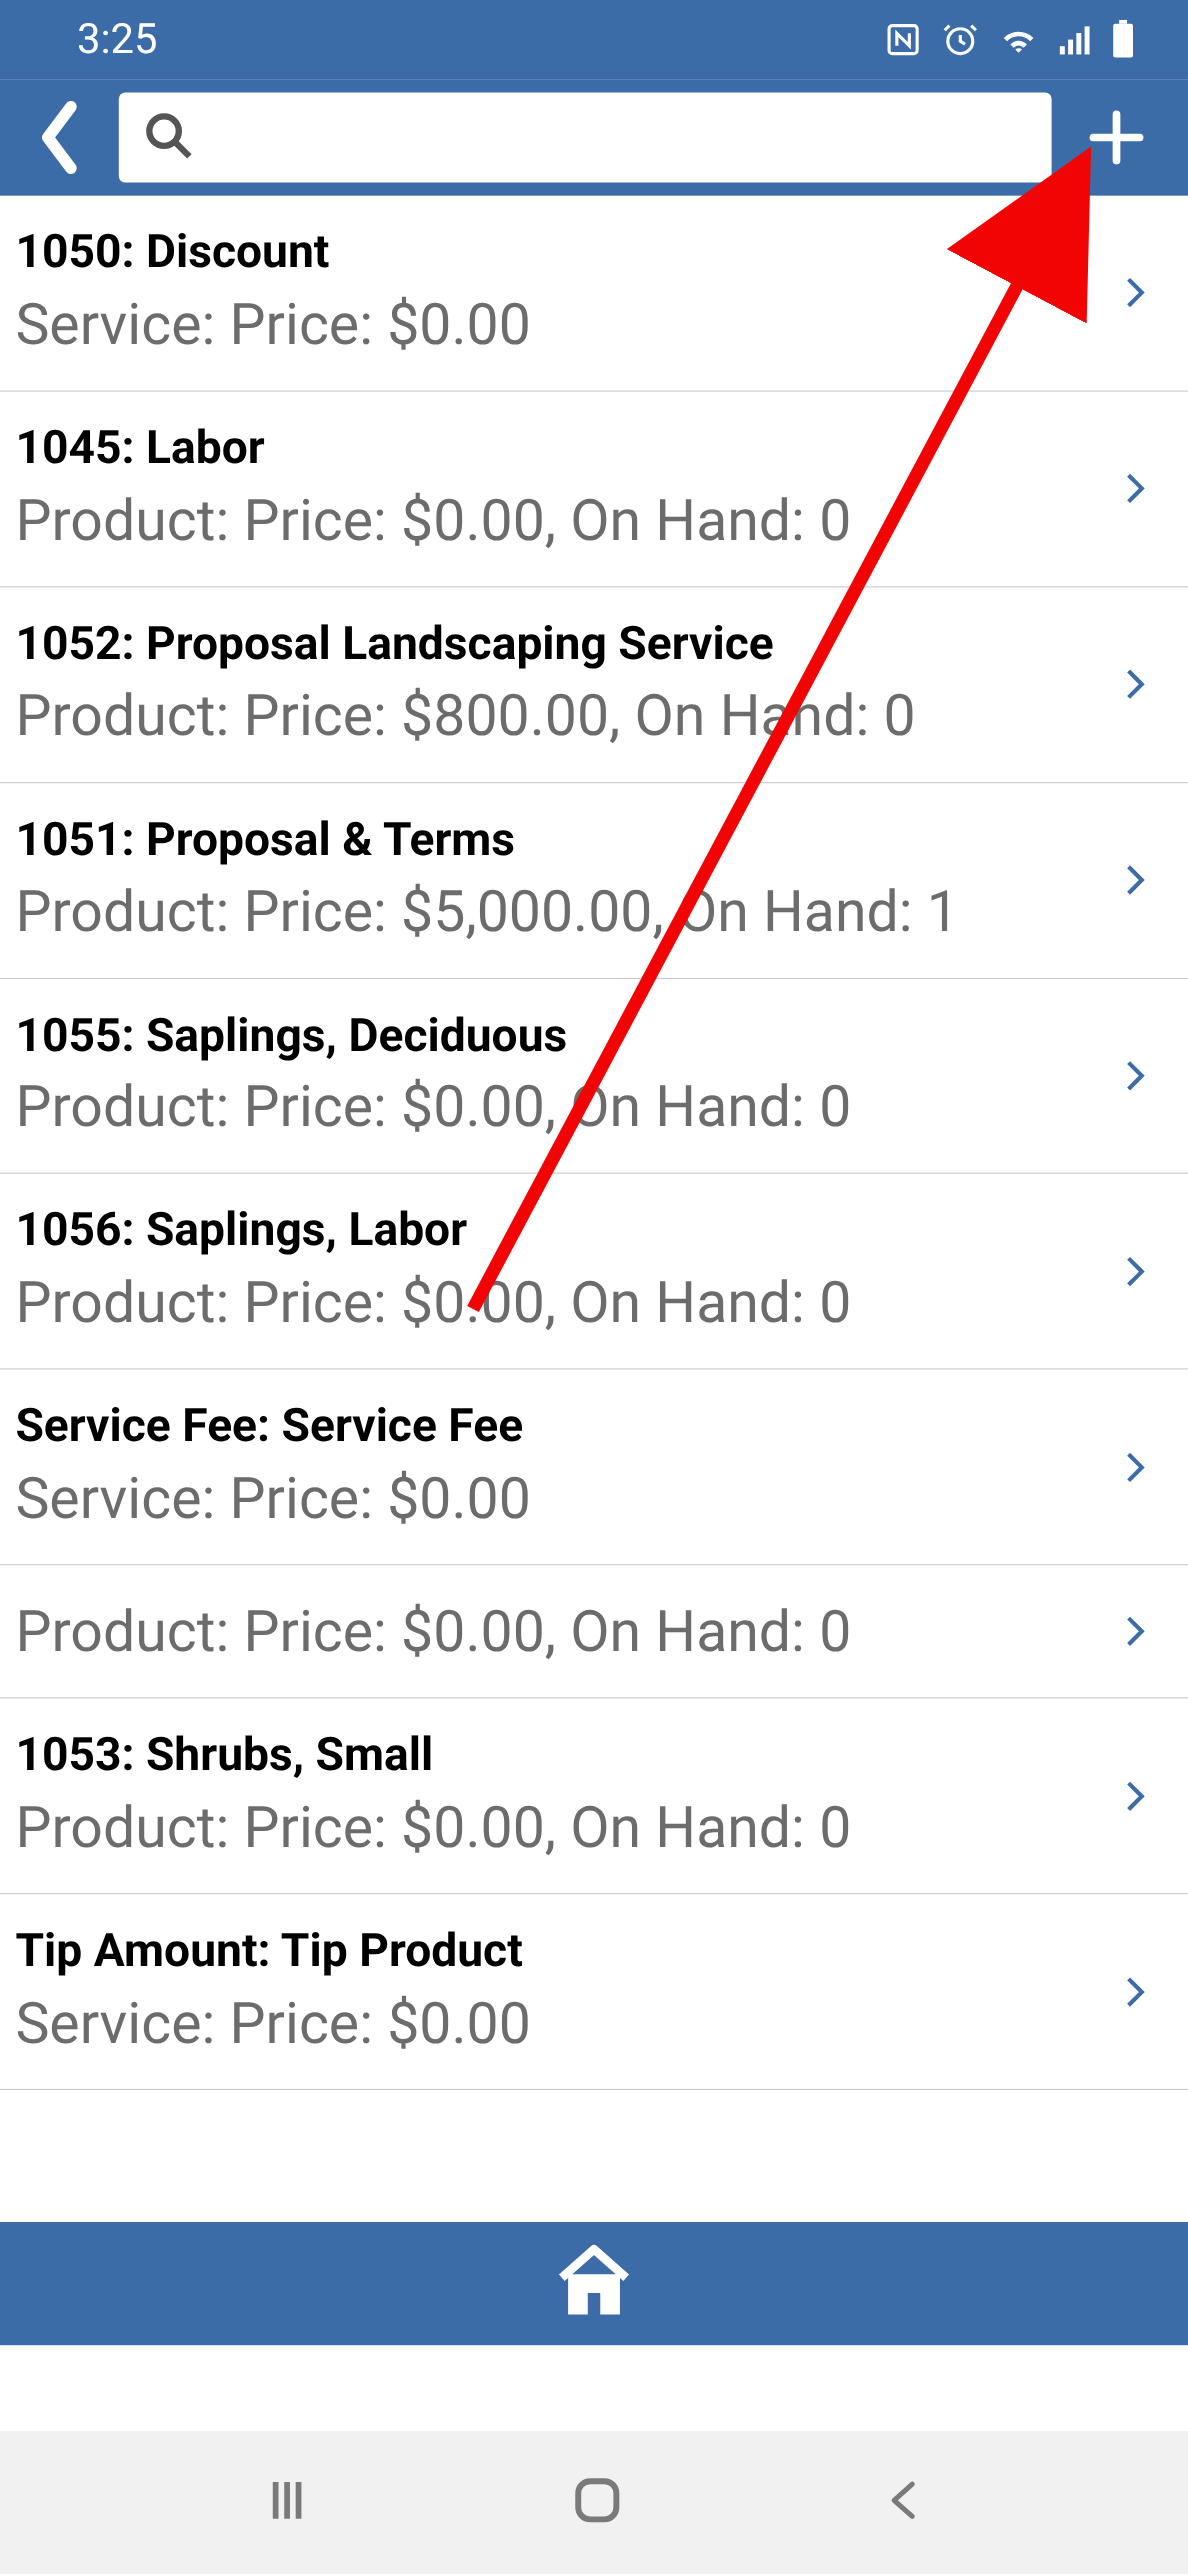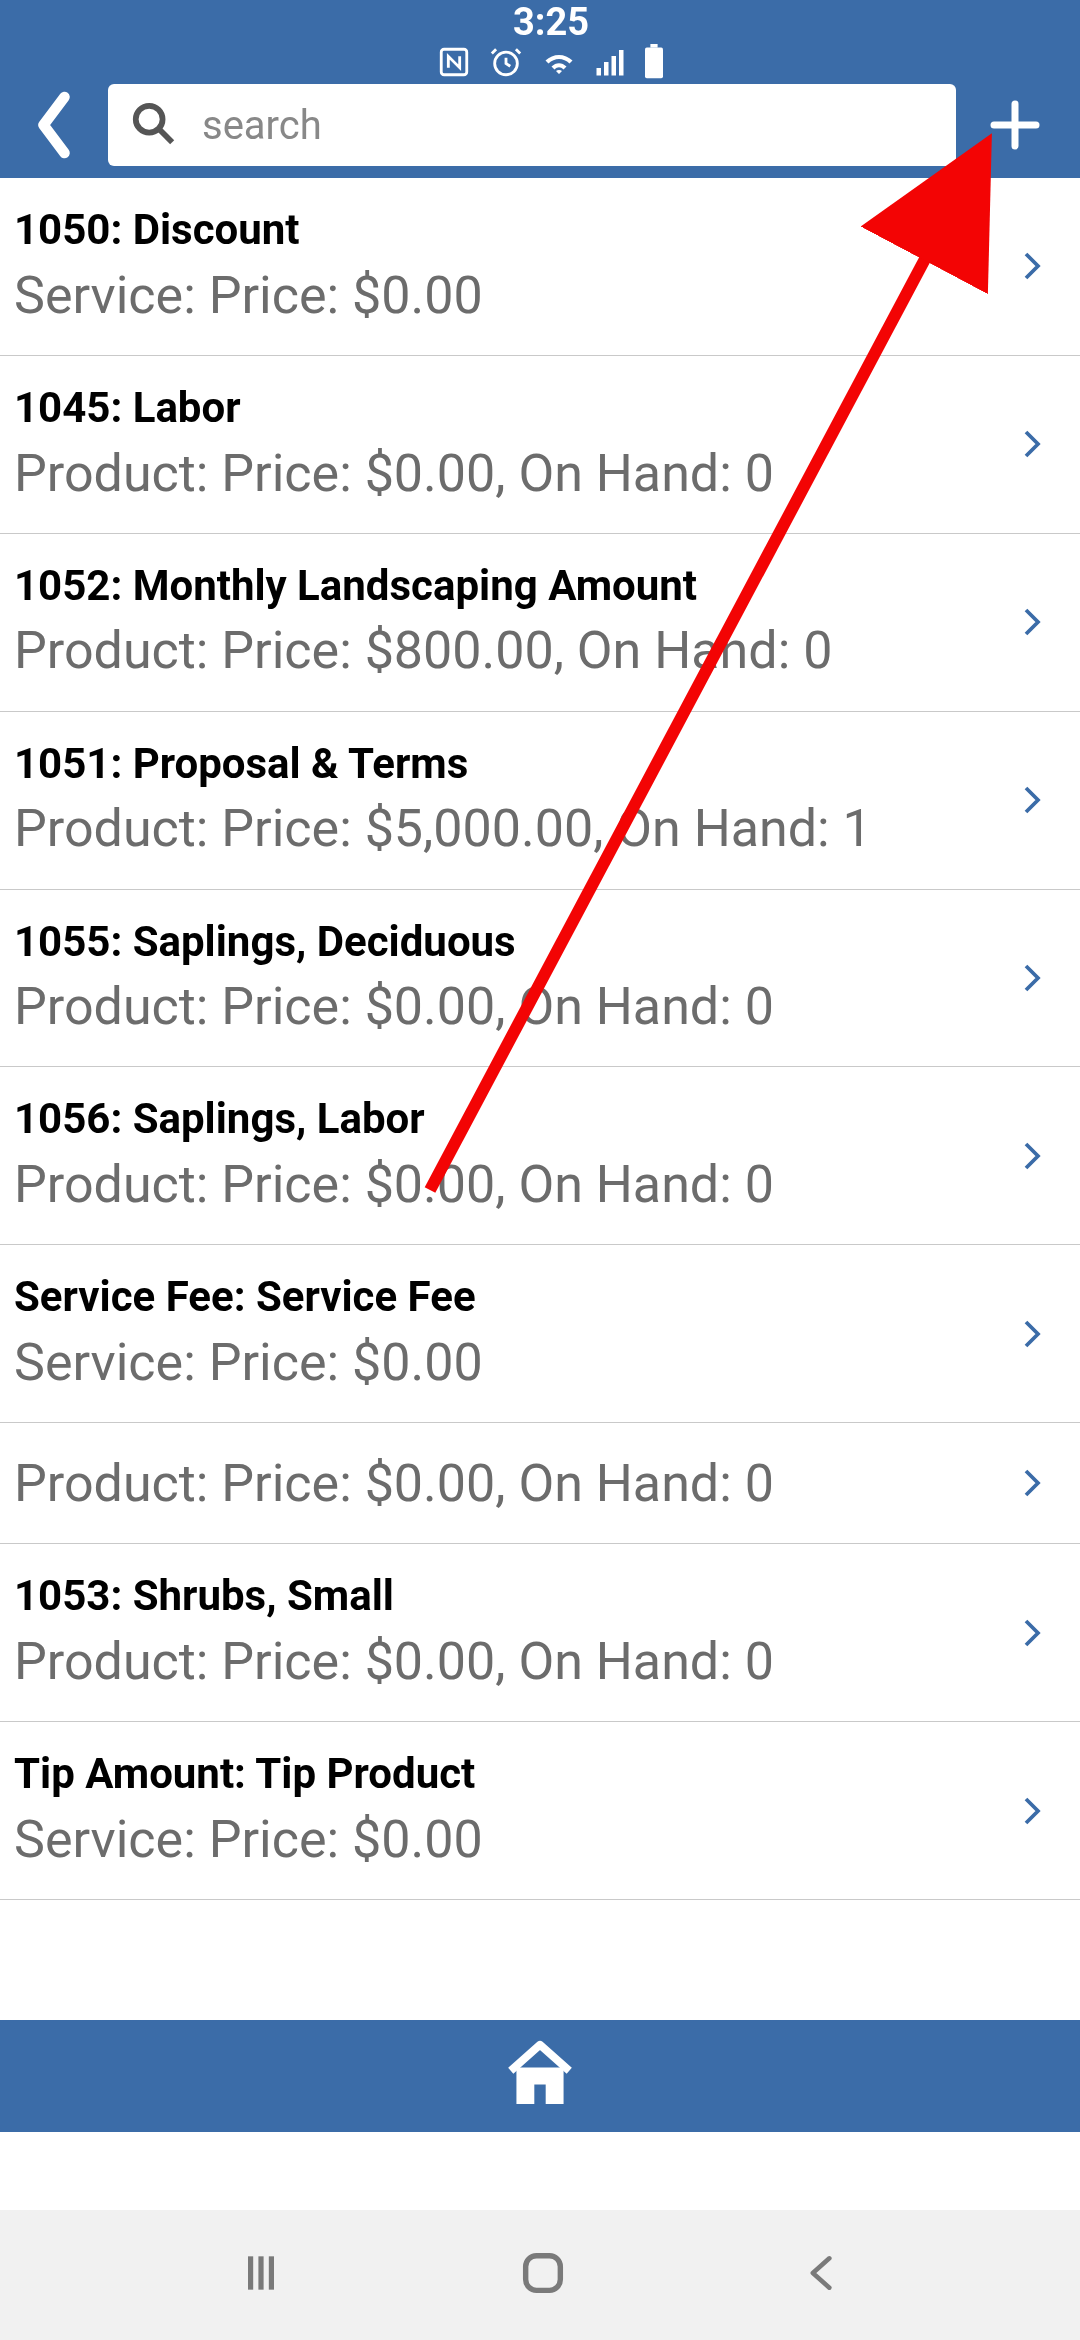--- a/index.html
+++ b/index.html
@@ -8,22 +8,21 @@
   
   .status-bar {
     height: 72px;
     background: #3b6ca8;
     color: #ffffff;
     display: flex;
     align-items: center;
     justify-content: space-between;
     padding: 0 48px 0 70px;
     font-size: 38px;
-    font-weight: 700;
-    flex-direction: column;
+    font-weight: 400;
   }
   .status-right { display: flex; align-items: center; gap: 18px; }
   .status-right svg { display:block; }
 
   
   .app-header {
     height: 106px;
     background: #3b6ca8;
     display: flex;
     align-items: center;
@@ -144,21 +143,20 @@
       <polyline points="18,4 6,20 18,36" fill="none" stroke="#ffffff" stroke-width="6" stroke-linecap="round" stroke-linejoin="round"></polyline>
     </svg>
   </div>
   <div class="search-box">
     <span>
       <svg width="46" height="46" viewBox="0 0 24 24" fill="none" stroke="#555" stroke-width="3">
           <circle cx="10" cy="10" r="7"></circle>
           <line x1="15" y1="15" x2="22" y2="22"></line>
         </svg>
     </span>
-    <input type="text" placeholder="search" style="">
   </div>
   <div class="add-btn">
     <svg width="56" height="56" viewBox="0 0 24 24">
       <line x1="12" y1="3" x2="12" y2="21" stroke="#ffffff" stroke-width="3" stroke-linecap="round"></line>
       <line x1="3" y1="12" x2="21" y2="12" stroke="#ffffff" stroke-width="3" stroke-linecap="round"></line>
     </svg>
   </div>
 </div>
 
 <div class="list">
@@ -178,21 +176,21 @@
       <div class="row-title">1045: Labor</div>
       <div class="row-sub">Product: Price: $0.00, On Hand: 0</div>
     </div>
     <svg class="row-chevron" viewBox="0 0 24 24">
         <polyline points="8,4 16,12 8,20" fill="none" stroke="#3b6ca8" stroke-width="2.5"></polyline>
       </svg>
   </div>
 
   <div class="row">
     <div class="row-text">
-      <div class="row-title">1052: Monthly Landscaping Amount</div>
+      <div class="row-title">1052: Proposal Landscaping Service</div>
       <div class="row-sub">Product: Price: $800.00, On Hand: 0</div>
     </div>
     <svg class="row-chevron" viewBox="0 0 24 24">
         <polyline points="8,4 16,12 8,20" fill="none" stroke="#3b6ca8" stroke-width="2.5"></polyline>
       </svg>
   </div>
 
   <div class="row">
     <div class="row-text">
       <div class="row-title">1051: Proposal &amp; Terms</div>

